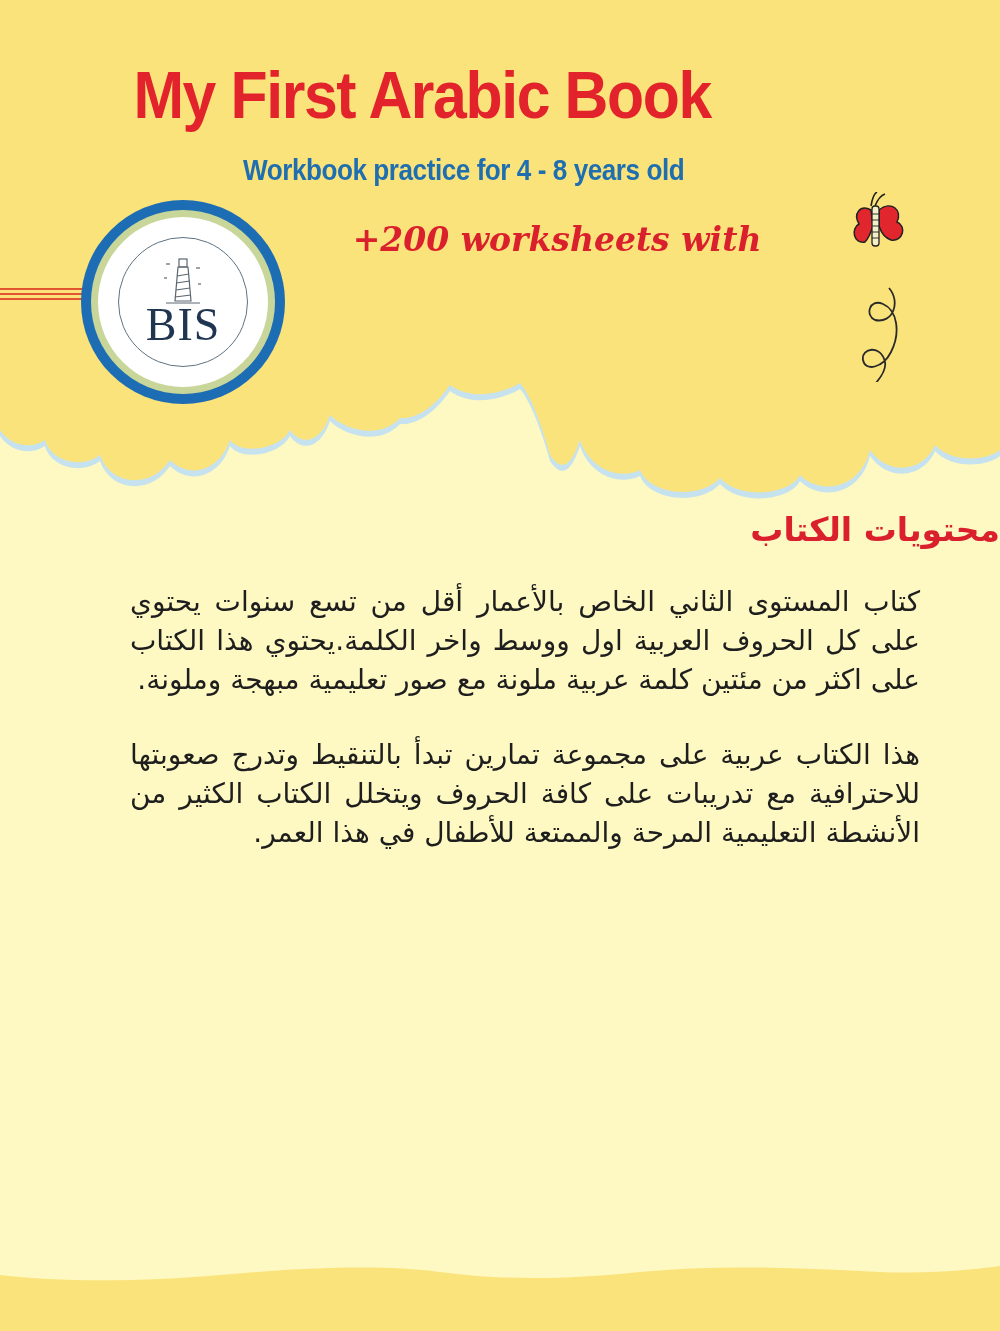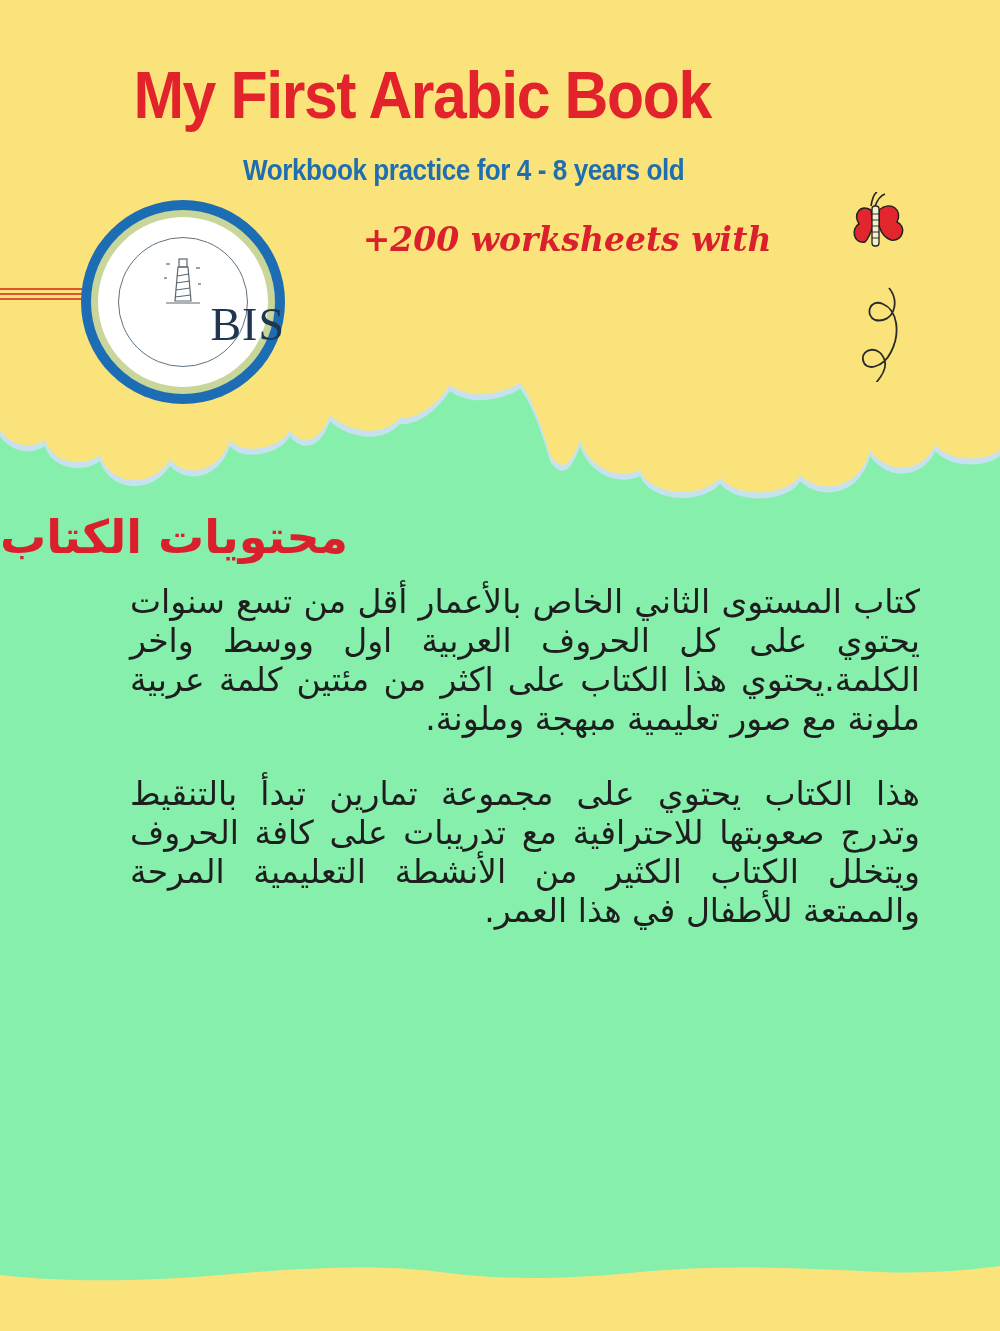--- a/index.html
+++ b/index.html
@@ -1,19 +1,19 @@
 <!DOCTYPE html>
 <html><head>
   <meta charset="utf-8">
   <style>
     * { margin: 0; padding: 0; box-sizing: border-box; }
     html, body { width: 1000px; height: 1331px; overflow: hidden; background: #ffffff; }
     body { position: relative; font-family: "Liberation Sans", sans-serif; }
 
-    .page { position: relative; width: 1000px; height: 1331px; background: #86efac; overflow: hidden; }
+    .page { position: relative; width: 1000px; height: 1331px; background: #fef9c3; overflow: hidden; }
 
     
     .cloud-svg { position: absolute; left: 0; top: 0; width: 1000px; height: 500px; }
 
     .title {
       position: absolute; left: 0; top: 62px; width: 1000px;
       padding-left: 145px;
       font-family: "Liberation Sans", sans-serif; font-weight: 700;
       font-size: 66px; letter-spacing: -1.5px; color: var(--title-color);
       line-height: 1;
@@ -21,53 +21,54 @@
       white-space: nowrap;
     }
     .subtitle {
       position: absolute; left: 243px; top: 154px;
       font-family: "Liberation Sans", sans-serif; font-weight: 700;
       font-size: 29px; letter-spacing: -0.5px; color: var(--subtitle-color);
       transform: scaleX(0.9); transform-origin: left center;
       white-space: nowrap;
     }
     .tagline {
-      position: absolute; left: 342px; top: 216px; width: 450px;
+      position: absolute; left: 332px; top: 216px; width: 450px;
       text-align: center;
       font-family: "DejaVu Serif", serif; font-weight: 700; font-style: italic;
       font-size: 33px; line-height: 47px; color: var(--tagline-color);
     }
 
     
     .logo-lines { position: absolute; left: 0; top: 288px; width: 90px; height: 12px; }
     .logo-lines span { position: absolute; left: 0; width: 90px; height: 2px; background: #e2542f; }
     .logo { position: absolute; left: 81px; top: 200px; width: 204px; height: 204px; border-radius: 50%;
       background: var(--logo-blue); }
     .logo .ring2 { position: absolute; left: 10px; top: 10px; width: 184px; height: 184px; border-radius: 50%; background: #c9d69a; }
     .logo .ring3 { position: absolute; left: 17px; top: 17px; width: 170px; height: 170px; border-radius: 50%; background: #ffffff; }
     .logo .ring4 { position: absolute; left: 37px; top: 37px; width: 130px; height: 130px; border-radius: 50%; border: 1.5px solid #5f7280; background: #fff; }
     .logo .lighthouse { position: absolute; left: 79px; top: 56px; width: 46px; height: 50px; }
     .logo .logo-text {
-      position: absolute; left: 0; top: 98px; width: 204px; text-align: right;
+      position: absolute; left: 0; top: 98px; width: 204px; text-align: center;
       font-family: "Liberation Serif", serif; font-size: 46px; color: #1f3550; letter-spacing: 1px;
     }
 
     .butterfly { position: absolute; left: 845px; top: 192px; width: 70px; height: 190px; }
 
     
     .heading {
-      position: absolute; left: 0; top: 510px; width: 1000px; text-align: left;
+      position: absolute; left: 0; top: 510px; width: 1000px; text-align: right;
       direction: rtl;
-      font-family: "DejaVu Sans", sans-serif; font-weight: 700; font-size: 46px;
+      font-family: "DejaVu Sans", sans-serif; font-weight: 700; font-size: 33px;
       color: var(--heading-color);
+      padding-left: 31px;
     }
     .content {
       position: absolute; left: 130px; top: 582px; width: 790px;
       direction: rtl; text-align: justify; text-align-last: right;
-      font-family: "DejaVu Sans", sans-serif; font-size: 33px; line-height: 39px;
+      font-family: "DejaVu Sans", sans-serif; font-size: 28px; line-height: 39px;
       color: #1e1e1e;
     }
     .content p { margin-bottom: 36px; }
 
     .footer-wave { position: absolute; left: 0; top: 1260px; width: 1000px; height: 71px; }
   </style>
 </head>
 <body>
 
 <div class="page" style="--title-color:#e3232b; --subtitle-color:#1f6fb0; --tagline-color:#d9202c; --heading-color:#d9202c; --logo-blue:#1c6db4;">
@@ -116,19 +117,19 @@
     <path d="M26,18 C15,12 8,22 14,32 C6,36 8,52 20,50 C24,46 26,40 28,34 Z" fill="#e2262e" stroke="#222" stroke-width="1.5"></path>
     <path d="M34,18 C46,8 58,18 52,30 C62,34 58,50 46,48 C40,46 36,40 34,34 Z" fill="#e2262e" stroke="#222" stroke-width="1.5"></path>
     <rect x="27" y="14" width="7" height="40" rx="3" fill="#f2efc9" stroke="#222" stroke-width="1.3"></rect>
     <path d="M27,22 H34 M27,28 H34 M27,34 H34 M27,40 H34 M27,46 H34" stroke="#222" stroke-width="0.9"></path>
     <path d="M44,96 C56,110 48,132 30,128 C20,124 24,106 38,112 C52,118 56,140 46,160 C38,176 20,180 18,168 C16,156 36,152 40,170 C42,180 30,196 0,218" fill="none" stroke="#2a2a2a" stroke-width="1.8"></path>
   </svg>
 
   <h2 class="heading">محتويات الكتاب</h2>
   <div class="content">
     <p>كتاب المستوى الثاني الخاص بالأعمار أقل من تسع سنوات يحتوي على كل الحروف العربية  اول ووسط واخر الكلمة.يحتوي هذا الكتاب على اكثر من مئتين كلمة عربية ملونة مع صور تعليمية مبهجة وملونة.</p>
-    <p>هذا الكتاب يحتوي على مجموعة تمارين تبدأ بالتنقيط وتدرج صعوبتها للاحترافية مع تدريبات على كافة الحروف ويتخلل الكتاب الكثير من الأنشطة التعليمية المرحة والممتعة للأطفال في هذا العمر.</p>
+    <p>هذا الكتاب عربية على مجموعة تمارين تبدأ بالتنقيط وتدرج صعوبتها للاحترافية مع تدريبات على كافة الحروف ويتخلل الكتاب الكثير من الأنشطة التعليمية المرحة والممتعة للأطفال في هذا العمر.</p>
   </div>
 
   <svg class="footer-wave" viewBox="0 0 1000 71" preserveAspectRatio="none">
     <path fill="#fbe37c" d="M0,15 C60,22 140,22 220,15 C300,8 380,4 440,12 C500,20 560,20 640,12 C720,4 800,8 880,12 C930,14 970,10 1000,6 V71 H0 Z"></path>
   </svg>
 </div>
 
 </body></html>

